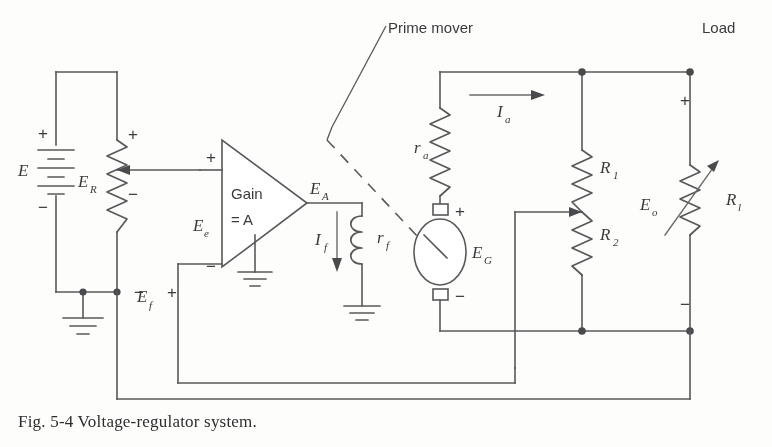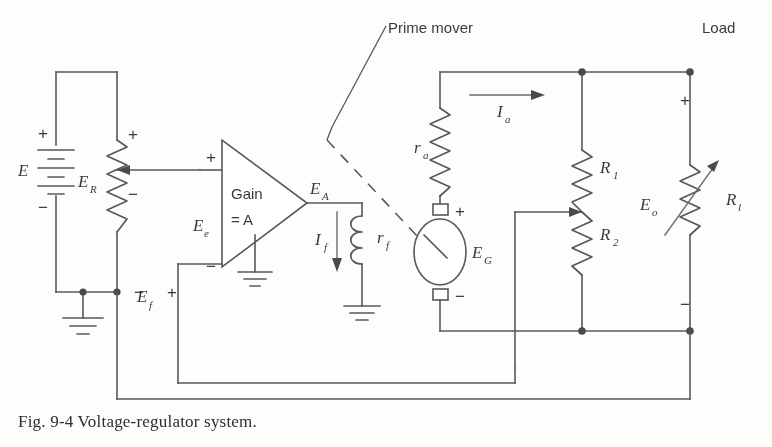--- a/index.html
+++ b/index.html
@@ -302,15 +302,15 @@
       <path class="wire" d="M 690 399 L 690 331"></path>
     </g>
     <text class="sign" x="139" y="298">−</text>
     <text class="sign" x="172" y="298">+</text>
     <text class="lbl-italic" x="138" y="300" transform="translate(0,0)" style="display:none">E</text>
     <text class="lbl-italic" x="137" y="302">E</text>
     <text class="lbl-sub" x="149" y="309">f</text>
 
   </svg>
 
-  <div class="caption">Fig. 9-4 Voltage-regulator system.</div>
+  <div class="caption">Fig. 5-4 Voltage-regulator system.</div>
 
 </div>
 
 </body></html>

